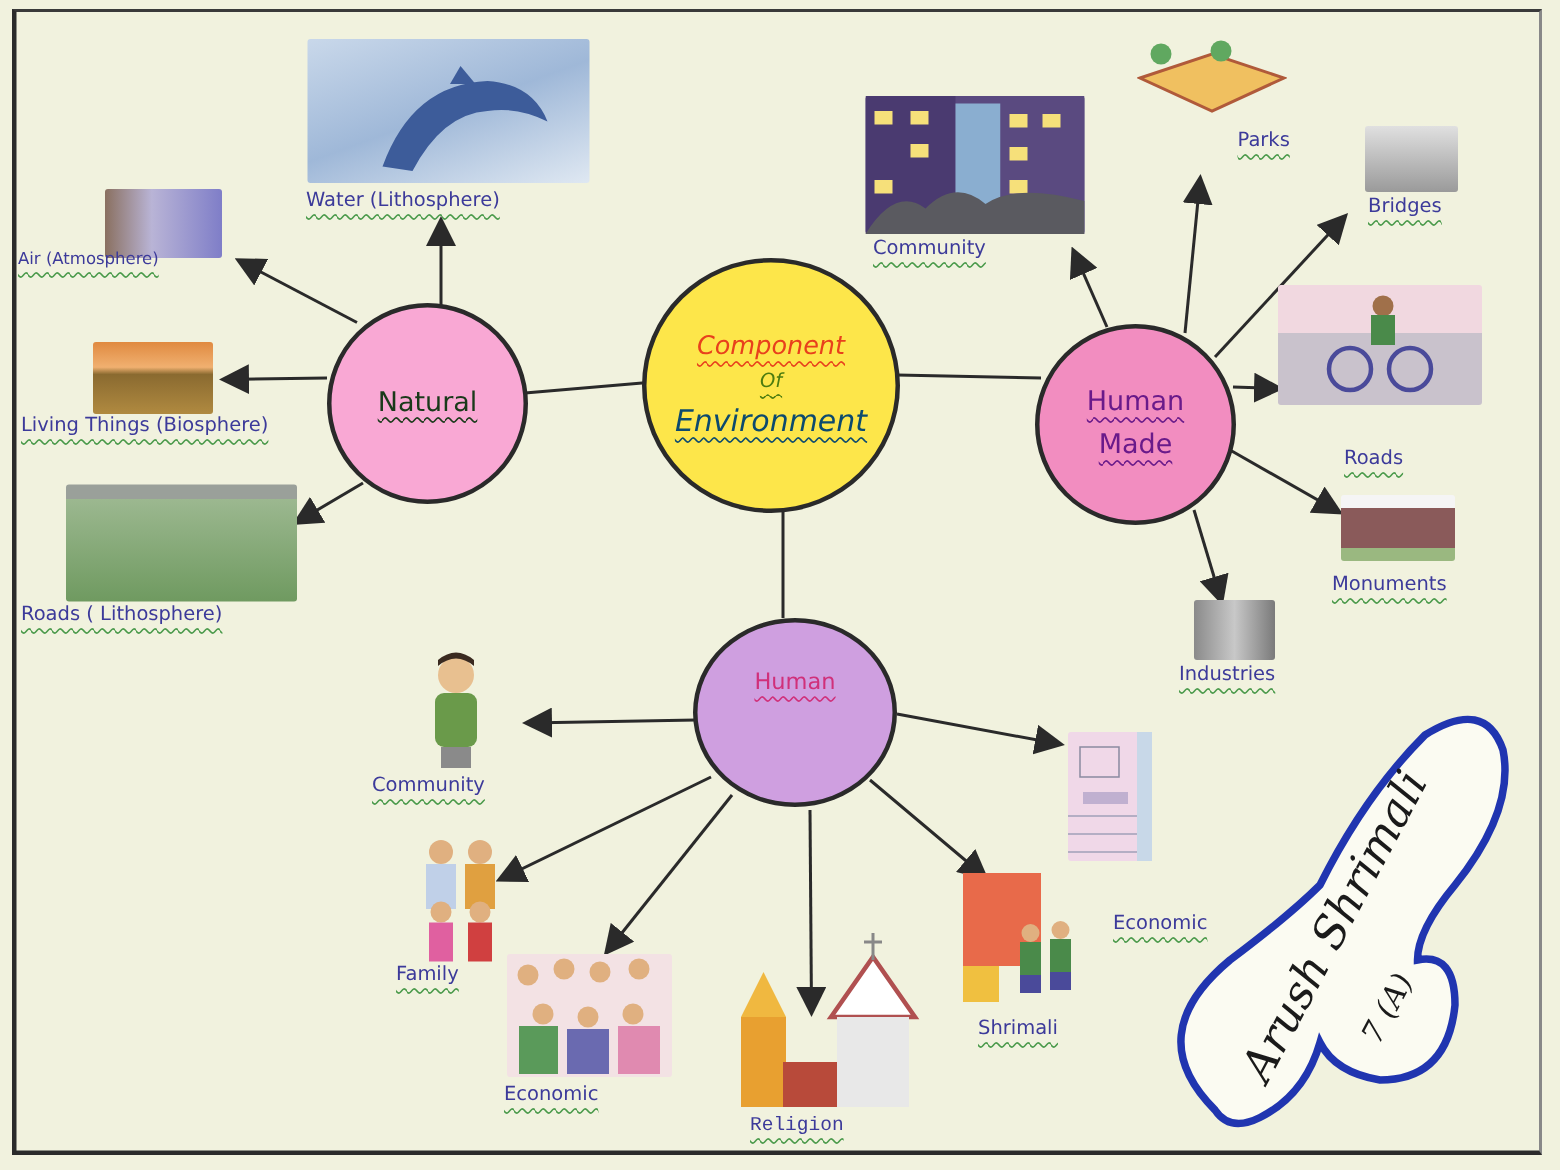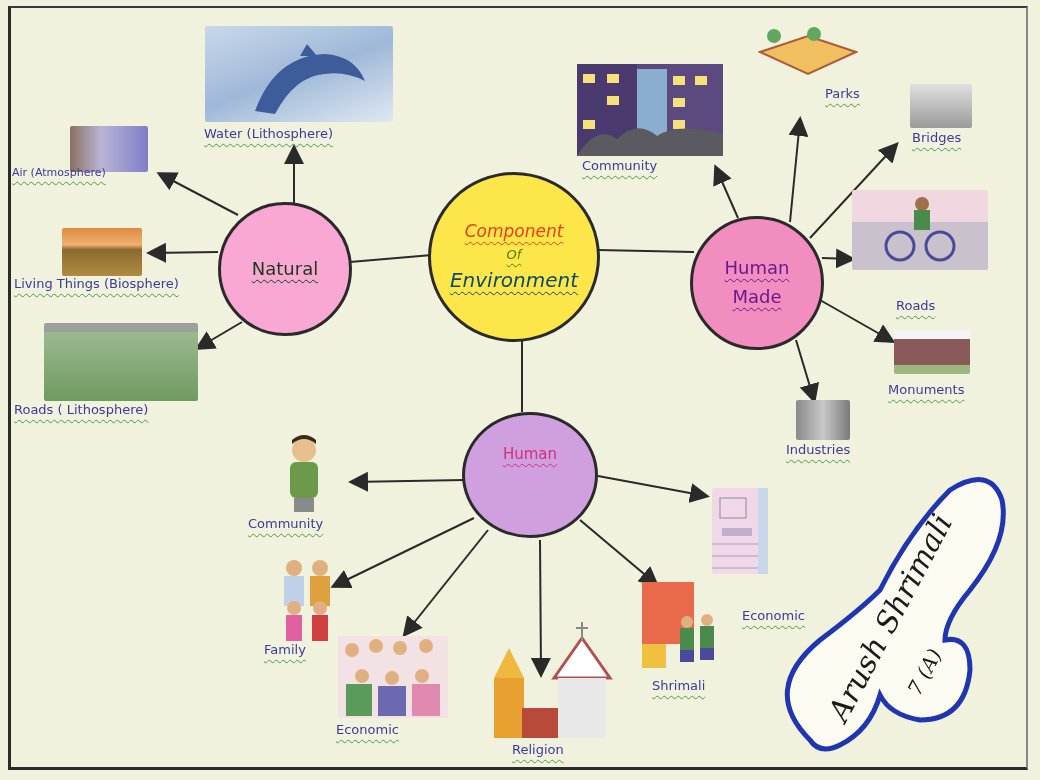--- a/index.html
+++ b/index.html
@@ -183,21 +183,21 @@
     <svg width="122" height="120">
         <rect x="0" y="60" width="30" height="60" fill="#e8a030"></rect>
         <polygon points="0,60 15,30 30,60" fill="#f0b840"></polygon>
         <rect x="28" y="90" width="50" height="30" fill="#b84a3a"></rect>
         <polygon points="60,60 88,20 116,60" fill="#ffffff" stroke="#b05050" stroke-width="3"></polygon>
         <rect x="64" y="60" width="48" height="60" fill="#e8e8e8"></rect>
         <line x1="88" y1="4" x2="88" y2="22" stroke="#888" stroke-width="2"></line>
         <line x1="82" y1="10" x2="94" y2="10" stroke="#888" stroke-width="2"></line>
       </svg>
   </div>
-  <div class="label" style="left:512px;top:742px;">Religion</div>
+  <div class="label" style="left:500px;top:742px;font-family:Liberation Mono, monospace;">Religion</div>
 
   <div class="pic" style="left:640px;top:582px;width:84px;height:88px;">
     <svg width="84" height="88">
         <rect x="2" y="0" width="52" height="62" fill="#e86a4a"></rect>
         <rect x="2" y="62" width="24" height="24" fill="#f0c040"></rect>
         <g fill="#4a8a4a">
           <rect x="40" y="46" width="14" height="22"></rect>
           <rect x="60" y="44" width="14" height="22"></rect>
         </g>
         <g fill="#e0b080">

